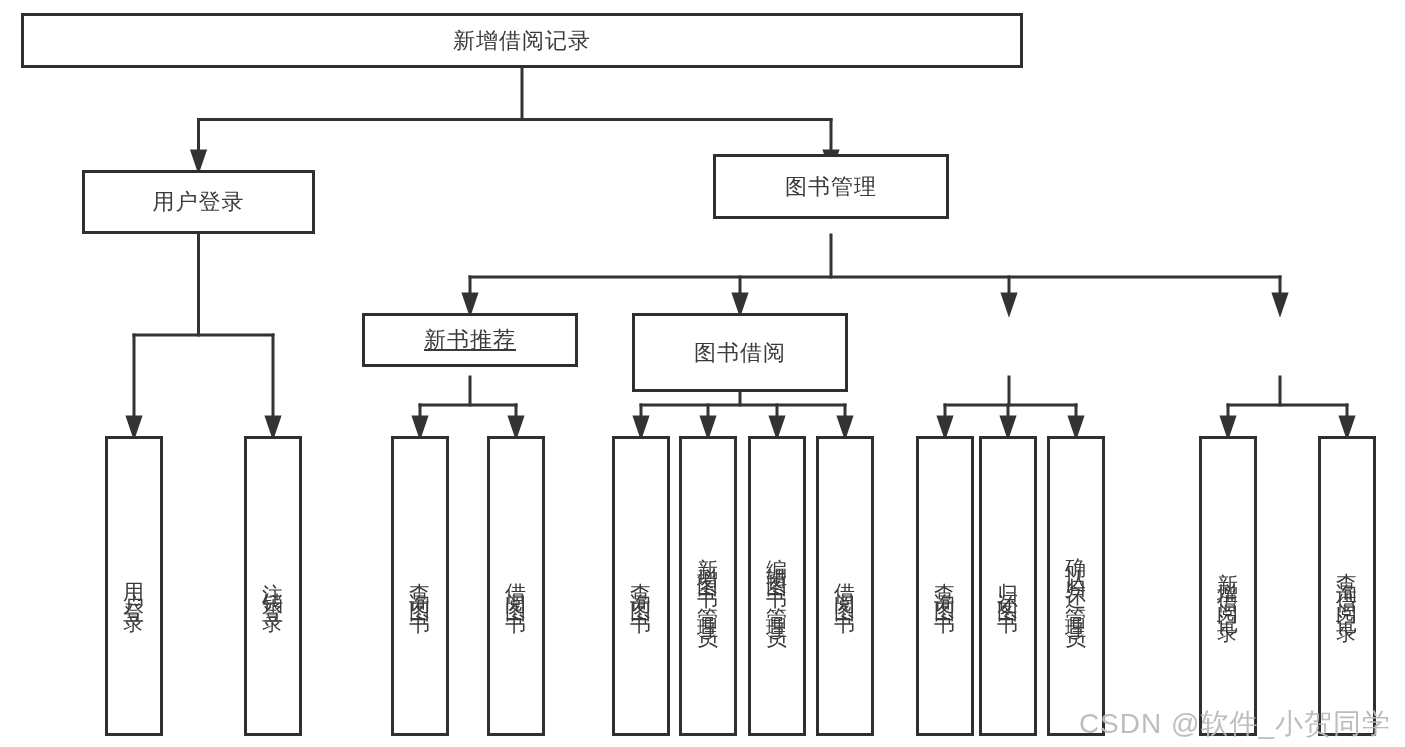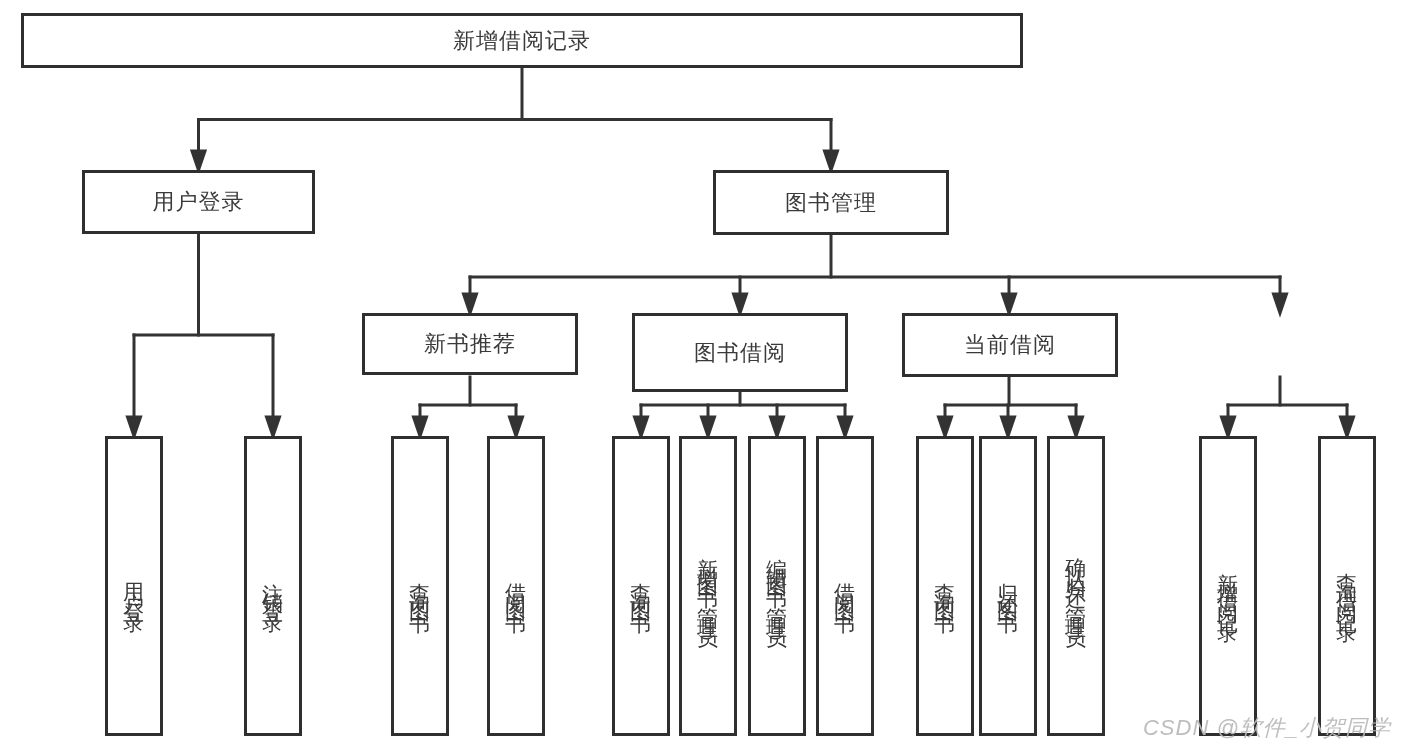--- a/index.html
+++ b/index.html
@@ -38,22 +38,22 @@
     writing-mode: vertical-rl;
     text-orientation: mixed;
     font-size: 21px;
     letter-spacing: 10px;
     line-height: 1;
     white-space: nowrap;
   }
   
   #node-root            { left: 21px;   top: 13px;  width: 1002px; height: 55px; }
   #node-user-login      { left: 82px;   top: 170px; width: 233px;  height: 64px; }
-  #node-book-management { left: 713px;  top: 170px; width: 236px;  height: 65px; }
-  #node-new-book        { left: 362px;  top: 313px; width: 216px;  height: 62px; }
+  #node-book-management { left: 713px;  top: 154px; width: 236px;  height: 65px; }
+  #node-new-book        { left: 362px;  top: 313px; width: 216px;  height: 54px; text-decoration: underline; }
   #node-book-borrow     { left: 632px;  top: 313px; width: 216px;  height: 79px; }
   #node-current-borrow  { left: 902px;  top: 313px; width: 216px;  height: 64px; }
   #node-borrow-record   { left: 1172px; top: 313px; width: 216px;  height: 64px; }
 
   .leaf { top: 436px; width: 58px; height: 300px; }
   #leaf-user-login      { left: 105px; }
   #leaf-logout          { left: 244px; }
   #leaf-nb-query        { left: 391px; }
   #leaf-nb-borrow       { left: 487px; }
   #leaf-bb-query        { left: 612px; }
@@ -63,26 +63,25 @@
   #leaf-cb-query        { left: 916px; }
   #leaf-cb-return       { left: 979px; }
   #leaf-cb-confirm      { left: 1047px; }
   #leaf-br-add          { left: 1199px; }
   #leaf-br-query        { left: 1318px; }
 
   #watermark {
     position: absolute;
     right: 14px;
     bottom: 4px;
-    font-size: 22px;
+    font-size: 28px;
     color: rgba(185,185,185,0.95);
     letter-spacing: 1px;
     white-space: nowrap;
     z-index: 5;
-    font-style: italic;
   }
 </style>
 </head>
 <body>
 
 <div id="canvas">
 
   <svg id="wires" viewBox="0 0 1405 747" xmlns="http://www.w3.org/2000/svg" stroke="#333333" stroke-width="3" stroke-linecap="square" fill="#333333">
 
     <line x1="522" y1="68" x2="522" y2="119.5"></line>
@@ -155,23 +154,20 @@
   <div class="box hbox" id="node-book-management">
     <span class="lbl">图书管理</span>
   </div>
 
   <div class="box hbox" id="node-new-book">
     <span class="lbl">新书推荐</span>
   </div>
   <div class="box hbox" id="node-book-borrow">
     <span class="lbl">图书借阅</span>
   </div>
-  <div class="box hbox" id="node-current-borrow">
-    <span class="lbl">当前借阅</span>
-  </div>
 
   <div class="box vbox leaf" id="leaf-user-login">
     <span class="lbl">用户登录</span>
   </div>
   <div class="box vbox leaf" id="leaf-logout">
     <span class="lbl">注销登录</span>
   </div>
 
   <div class="box vbox leaf" id="leaf-nb-query">
     <span class="lbl">查询图书</span>

